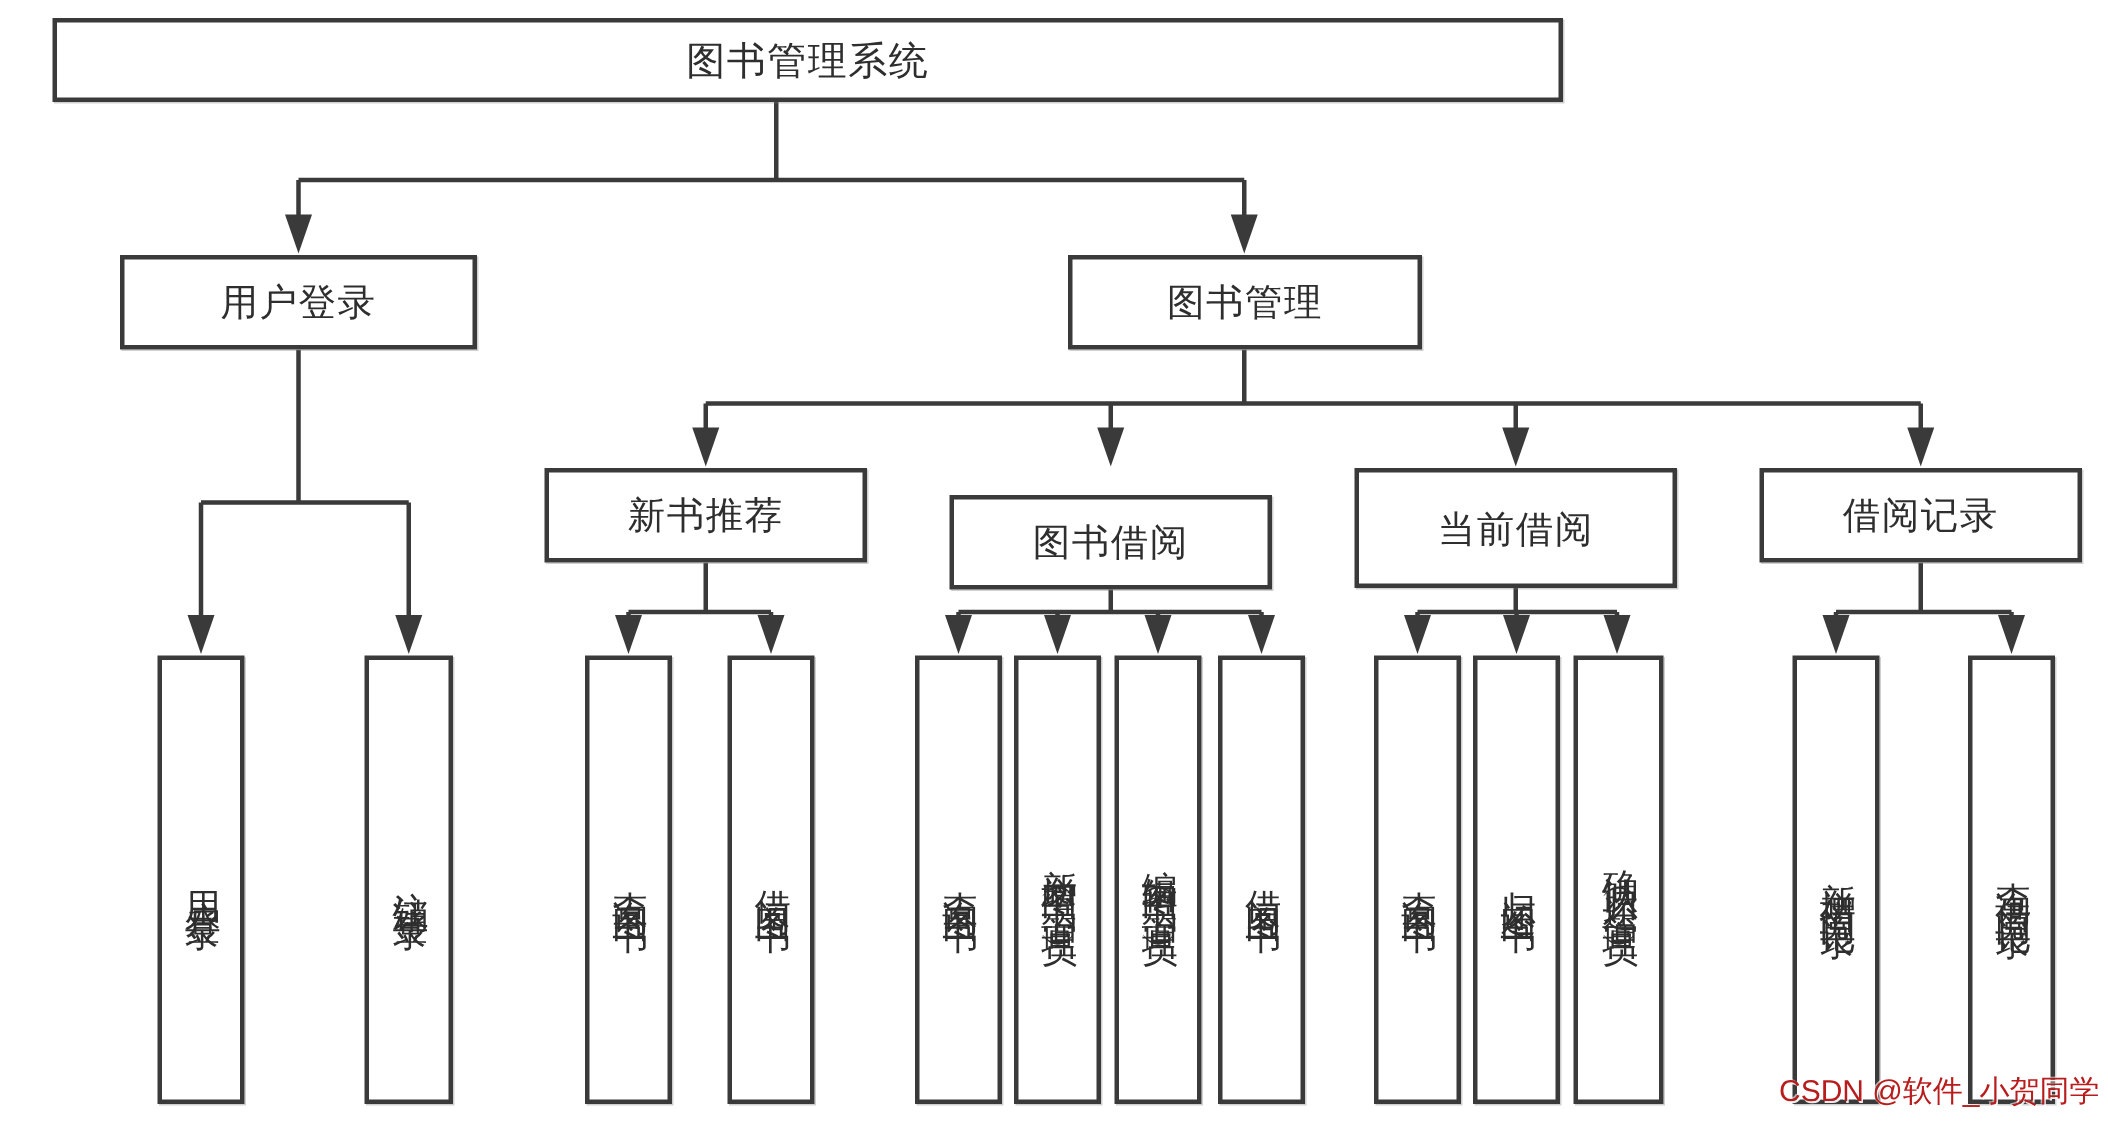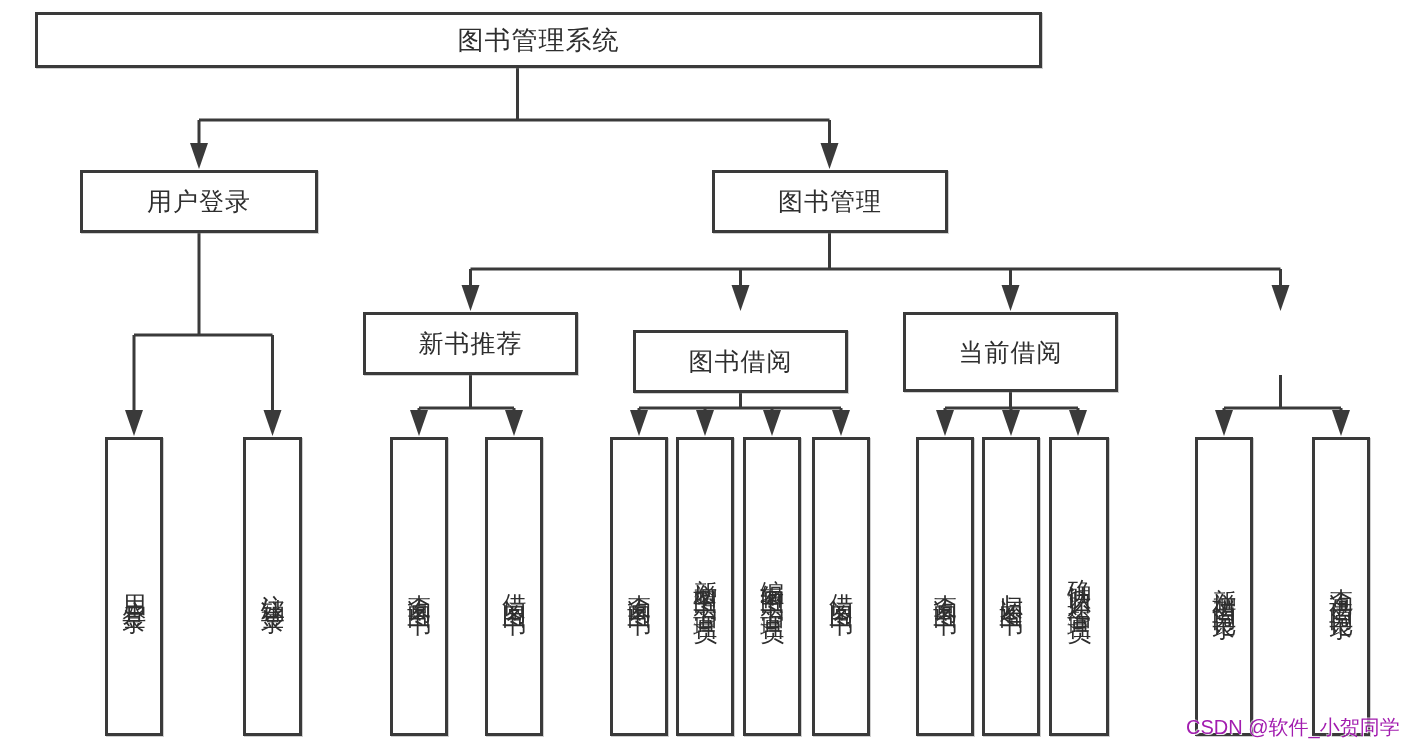--- a/index.html
+++ b/index.html
@@ -49,21 +49,21 @@
     letter-spacing: 6px;
     line-height: 1.1;
     white-space: normal;
   }
   .watermark {
     position: absolute;
     left: 1186px;
     top: 714px;
     z-index: 2;
     font-size: 20px;
-    color: #a21caf;
+    color: #b91c1c;
     text-shadow: 1px 1px 0 rgba(255,255,255,0.9), -1px -1px 0 rgba(255,255,255,0.6);
     white-space: nowrap;
   }
 </style>
 </head>
 <body>
 
 <div class="canvas">
 
   <svg class="connectors" width="1405" height="747" viewBox="0 0 1405 747">
@@ -112,20 +112,23 @@
 
   <div class="node" style="left:712px; top:170px; width:236px; height:63px;">
     <span class="label">图书管理</span>
   </div>
   <div class="node" style="left:633px; top:330px; width:215px; height:63px;">
     <span class="label">图书借阅</span>
   </div>
   <div class="node" style="left:903px; top:312px; width:215px; height:80px;">
     <span class="label">当前借阅</span>
   </div>
+  <div class="node" style="left:1173px; top:312px; width:215px; height:63px;">
+    <span class="label">借阅记录</span>
+  </div>
 
   <div class="node v" style="left:105px; top:437px; width:58px; height:299px;">
     <span class="label">用户登录</span>
   </div>
   <div class="node v" style="left:243px; top:437px; width:59px; height:299px;">
     <span class="label">注销登录</span>
   </div>
 
   <div class="node v" style="left:390px; top:437px; width:58px; height:299px;">
     <span class="label">查询图书</span>

